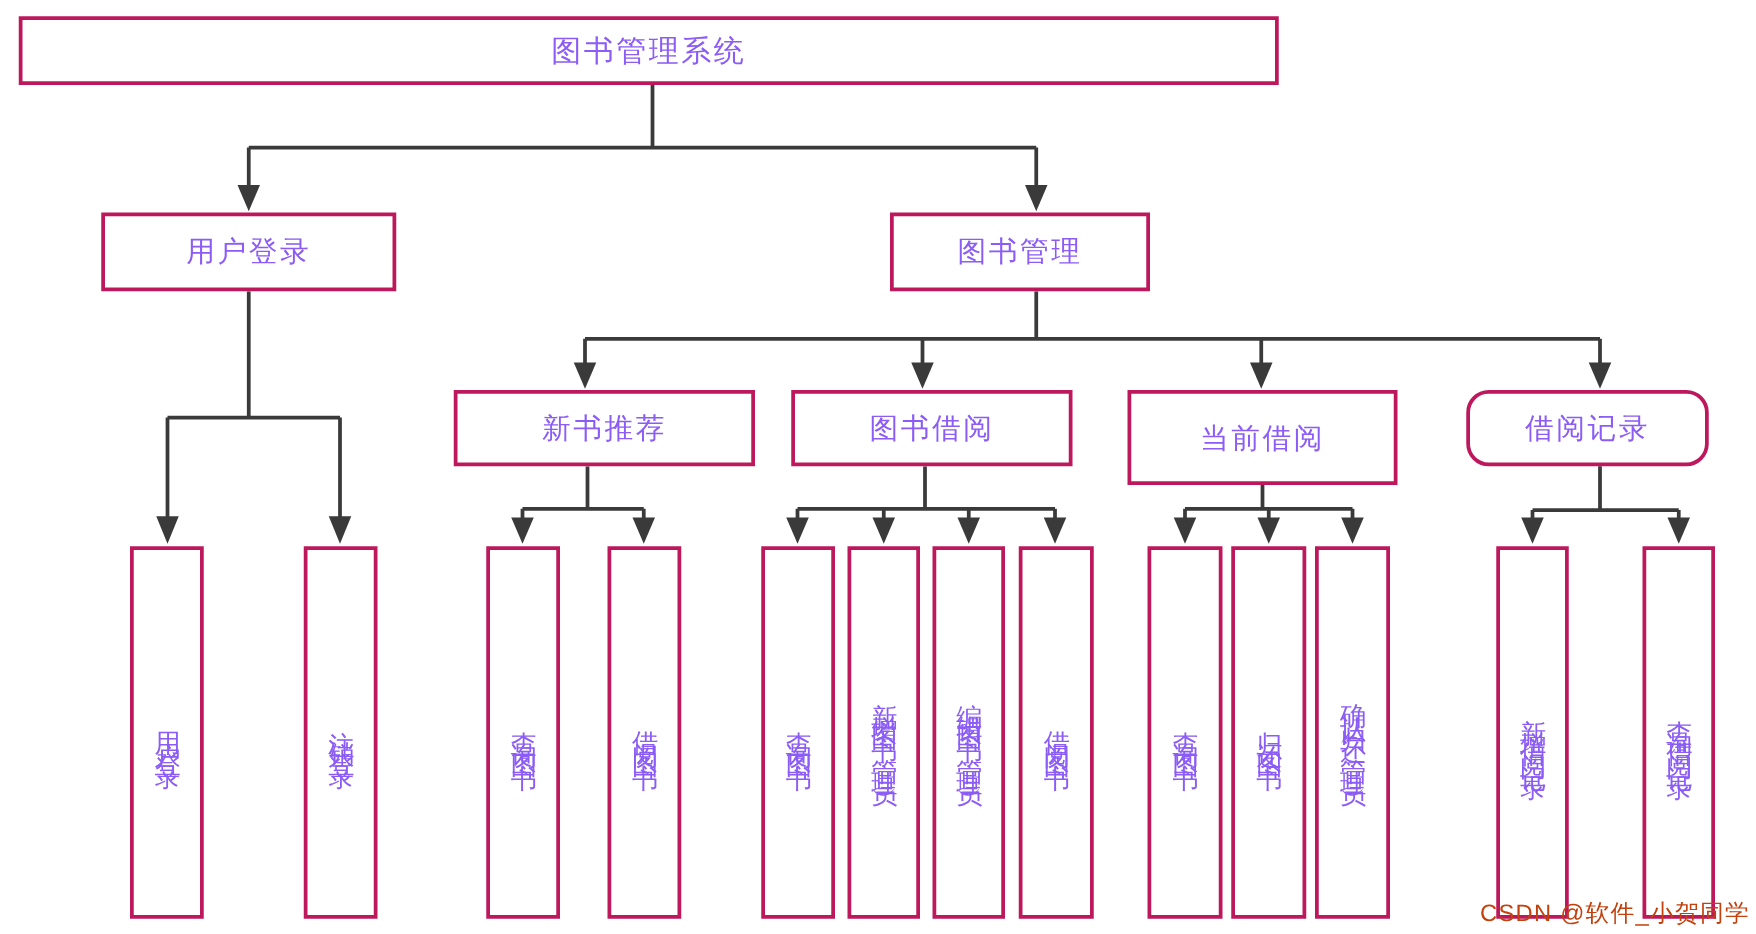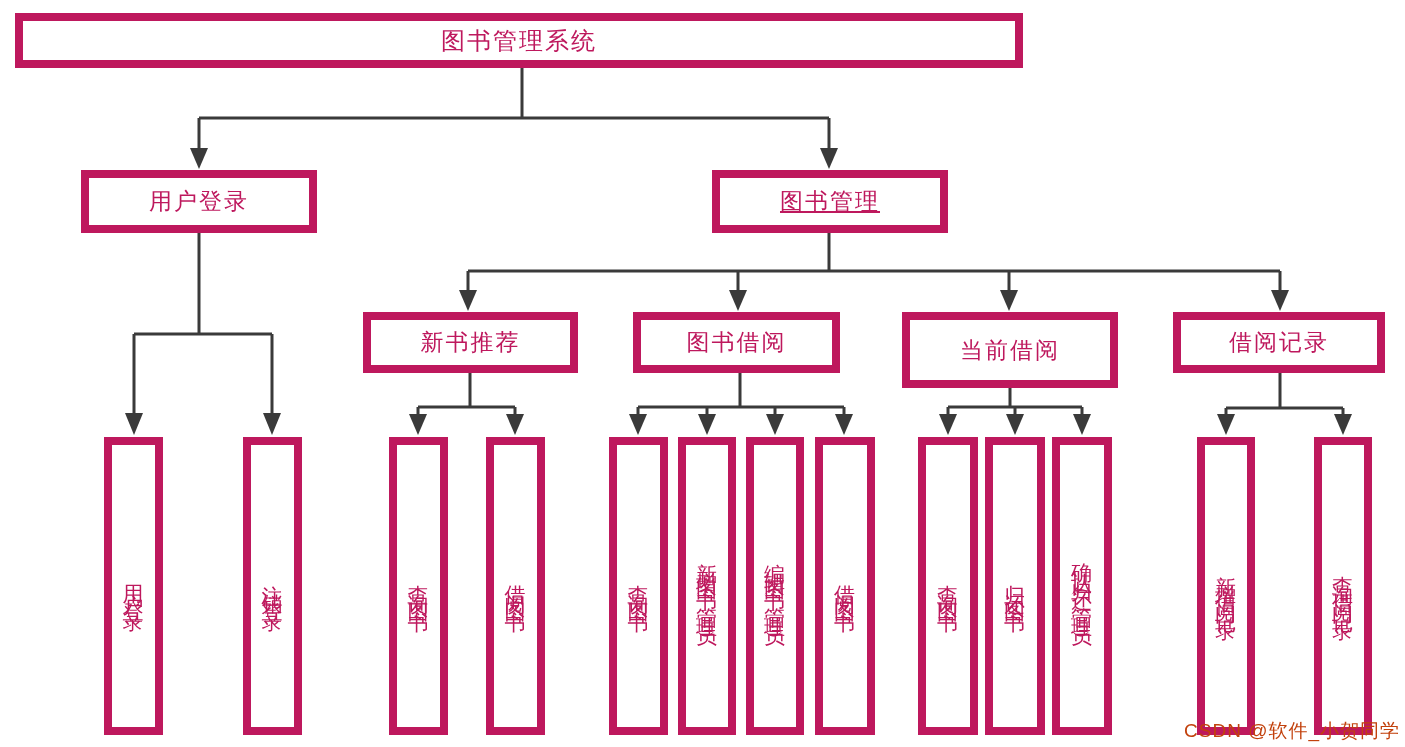--- a/index.html
+++ b/index.html
@@ -12,25 +12,25 @@
     overflow: hidden;
   }
   .connectors {
     position: absolute;
     left: 0; top: 0;
   }
   .node {
     position: absolute;
     box-sizing: border-box;
     background: #ffffff;
-    border: 8px solid #be185d;
+    border: 3px solid #be185d;
     display: flex;
     align-items: center;
     justify-content: center;
-    color: #be185d;
+    color: #8b5cf6;
     text-align: right;
   }
   .h-node span {
     font-size: 23px;
     letter-spacing: 2px;
     white-space: nowrap;
   }
   .root-node span { font-size: 24px; }
   .v-node span {
     writing-mode: vertical-rl;
@@ -88,34 +88,34 @@
     </g>
   </svg>
 
   <div class="node h-node root-node" style="left:15px; top:13px; width:1008px; height:55px;">
     <span>图书管理系统</span>
   </div>
 
   <div class="node h-node" style="left:81px; top:170px; width:236px; height:63px;">
     <span>用户登录</span>
   </div>
-  <div class="node h-node" style="left:712px; top:170px; width:236px; height:63px;text-decoration:underline;">
+  <div class="node h-node" style="left:712px; top:170px; width:208px; height:63px;">
     <span>图书管理</span>
   </div>
 
-  <div class="node h-node" style="left:363px; top:312px; width:215px; height:61px;">
+  <div class="node h-node" style="left:363px; top:312px; width:241px; height:61px;">
     <span>新书推荐</span>
   </div>
-  <div class="node h-node" style="left:633px; top:312px; width:207px; height:61px;">
+  <div class="node h-node" style="left:633px; top:312px; width:225px; height:61px;">
     <span>图书借阅</span>
   </div>
   <div class="node h-node" style="left:902px; top:312px; width:216px; height:76px;">
     <span>当前借阅</span>
   </div>
-  <div class="node h-node" style="left:1173px; top:312px; width:212px; height:61px;">
+  <div class="node h-node" style="left:1173px; top:312px; width:194px; height:61px;border-radius:18px;">
     <span>借阅记录</span>
   </div>
 
   <div class="node v-node" style="left:104px; top:437px; width:59px; height:298px;">
     <span>用户登录</span>
   </div>
   <div class="node v-node" style="left:243px; top:437px; width:59px; height:298px;">
     <span>注销登录</span>
   </div>
 

